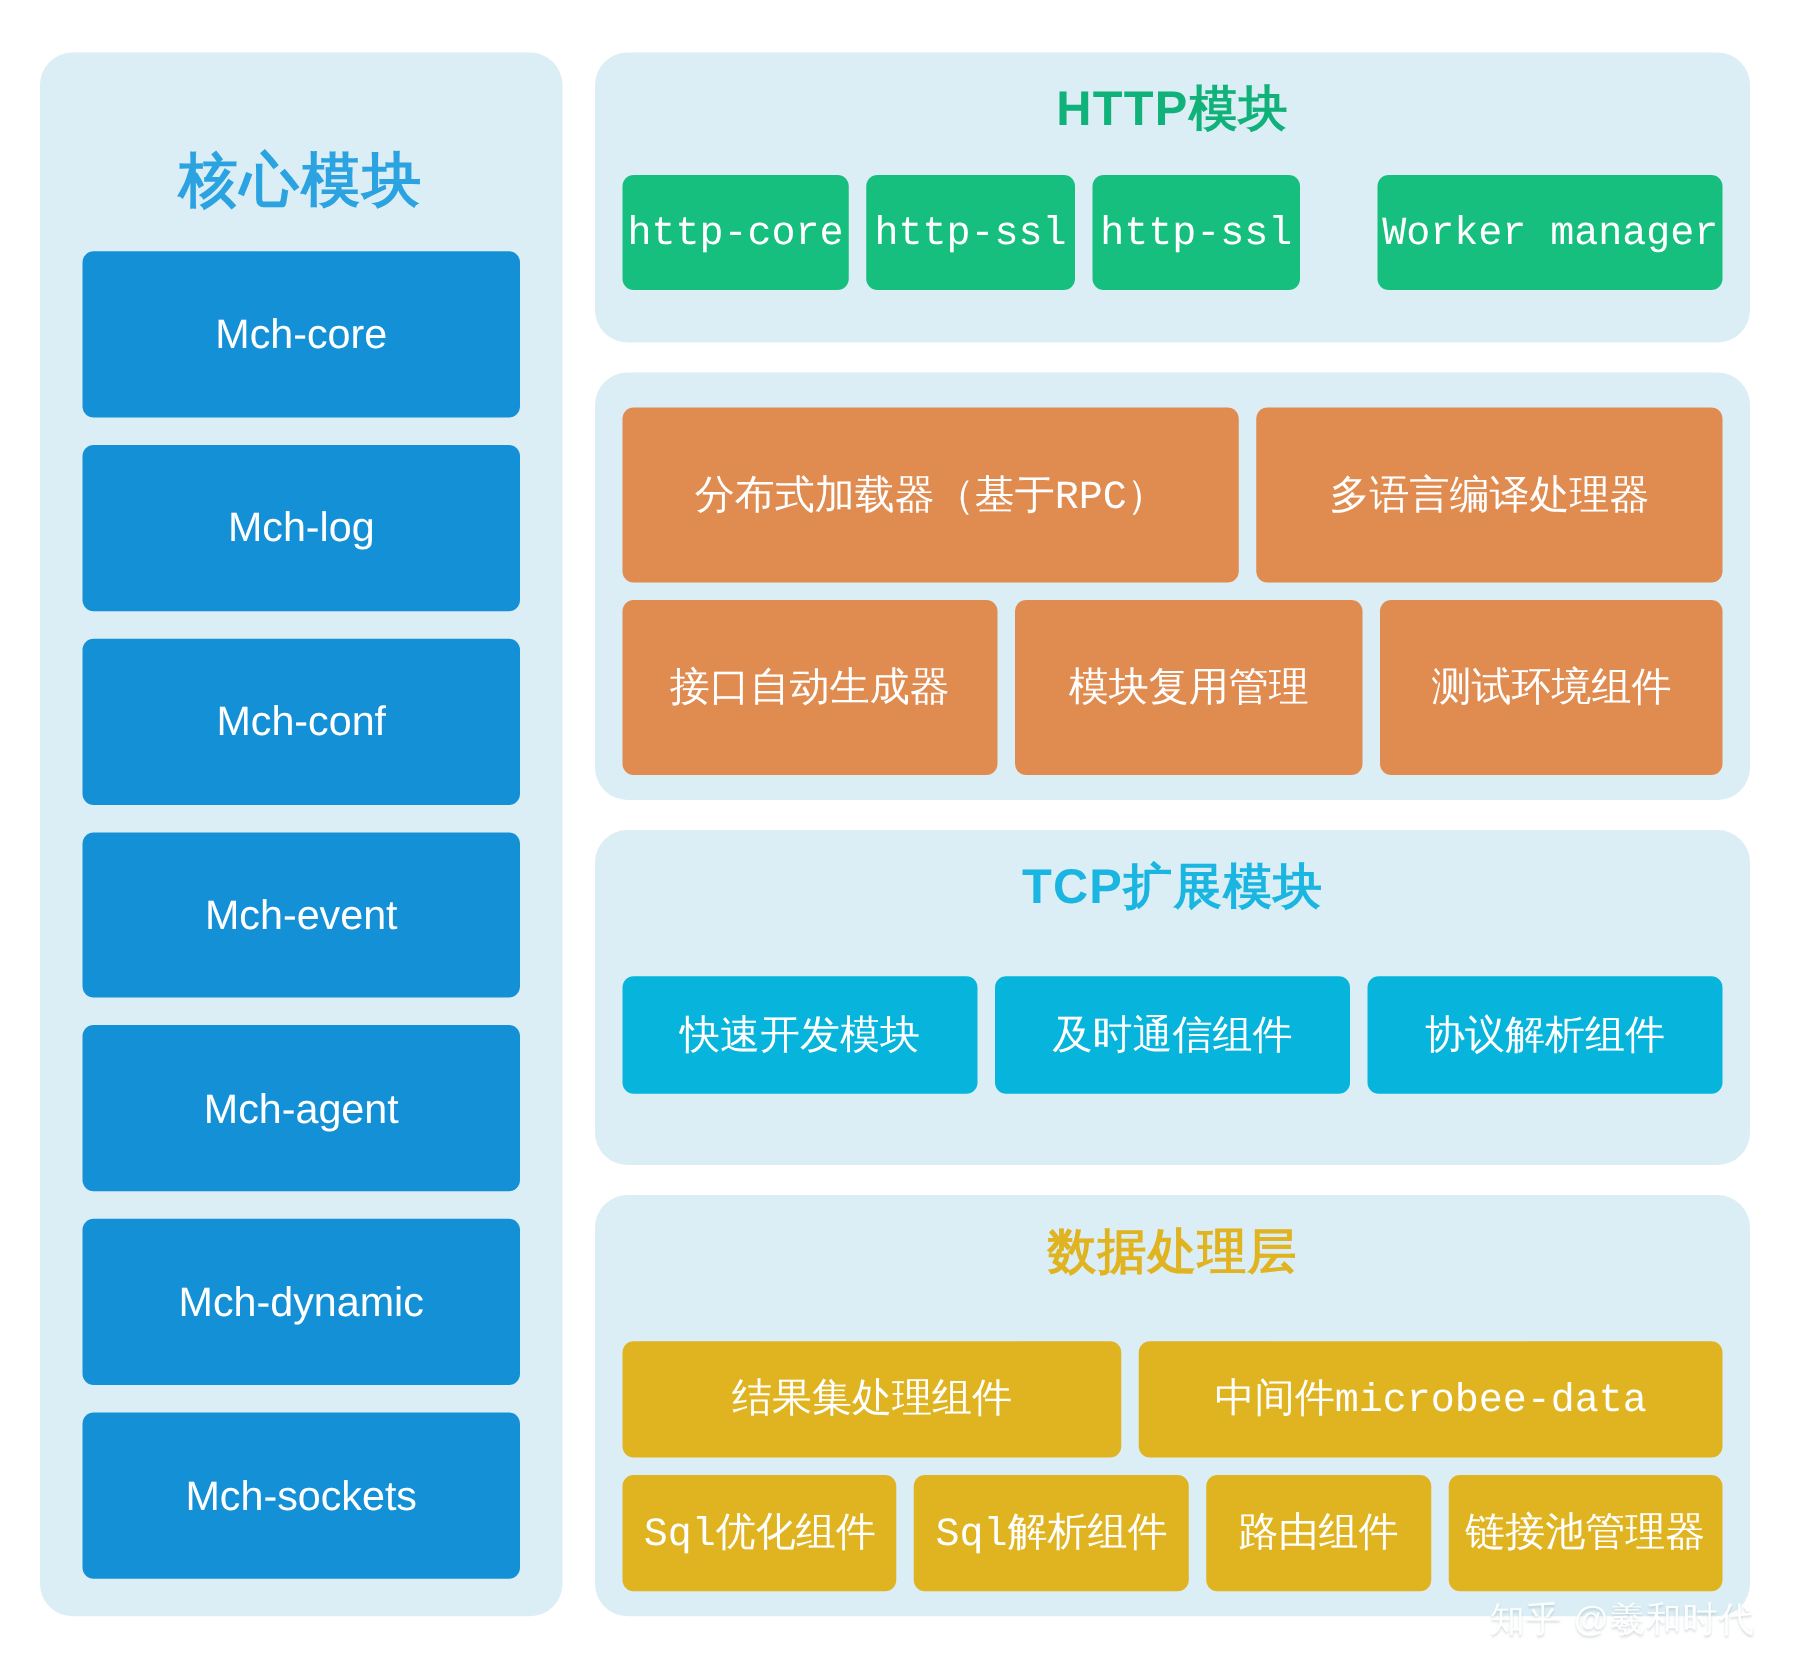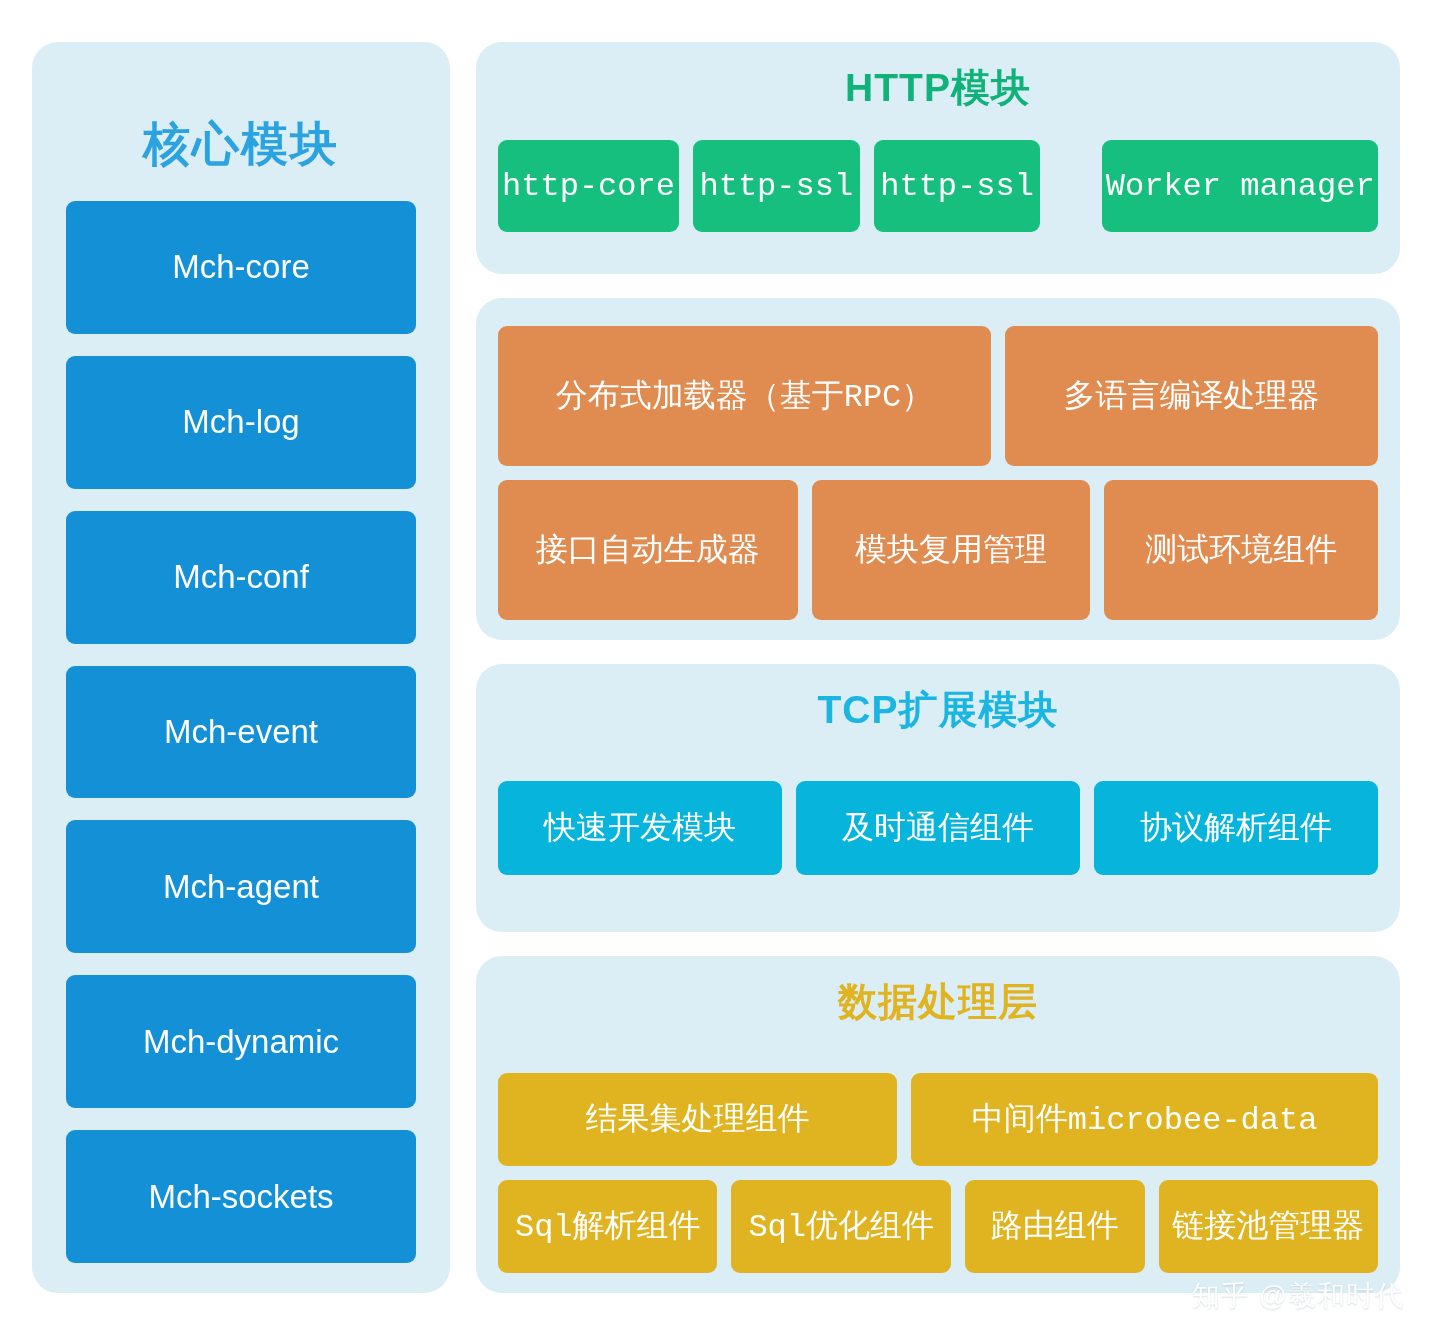--- a/index.html
+++ b/index.html
@@ -232,22 +232,22 @@
     </section>
 
     <section class="group-panel data">
       <h2 class="group-title">数据处理层</h2>
       <div class="rows">
         <div class="row">
           <div class="chip w-res">结果集处理组件</div>
           <div class="chip w-mid">中间件microbee-data</div>
         </div>
         <div class="row">
+          <div class="chip w-sqlo">Sql优化组件</div>
           <div class="chip w-sqlp">Sql解析组件</div>
-          <div class="chip w-sqlo">Sql优化组件</div>
           <div class="chip w-route">路由组件</div>
           <div class="chip w-pool">链接池管理器</div>
         </div>
       </div>
     </section>
 
   </div>
 </div>
 
 <div class="watermark">知乎 @羲和时代</div>

